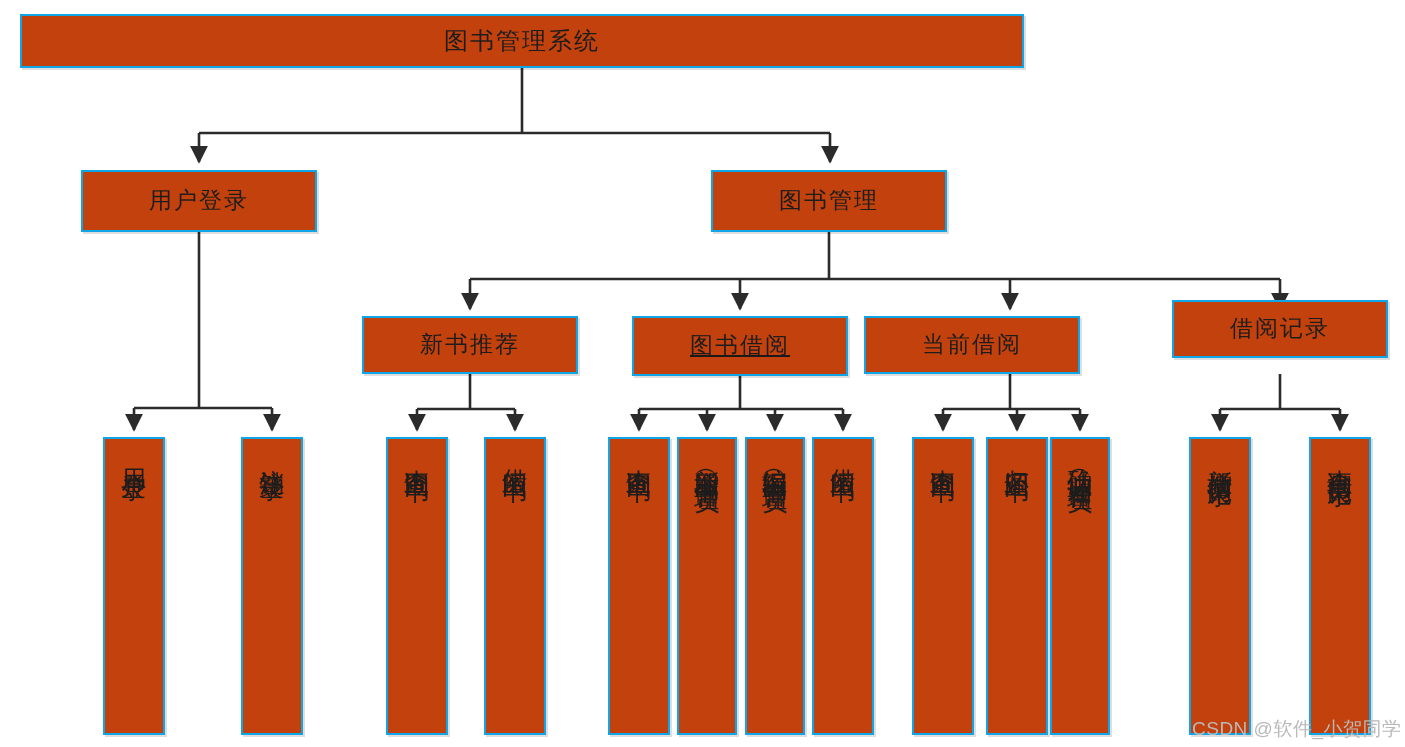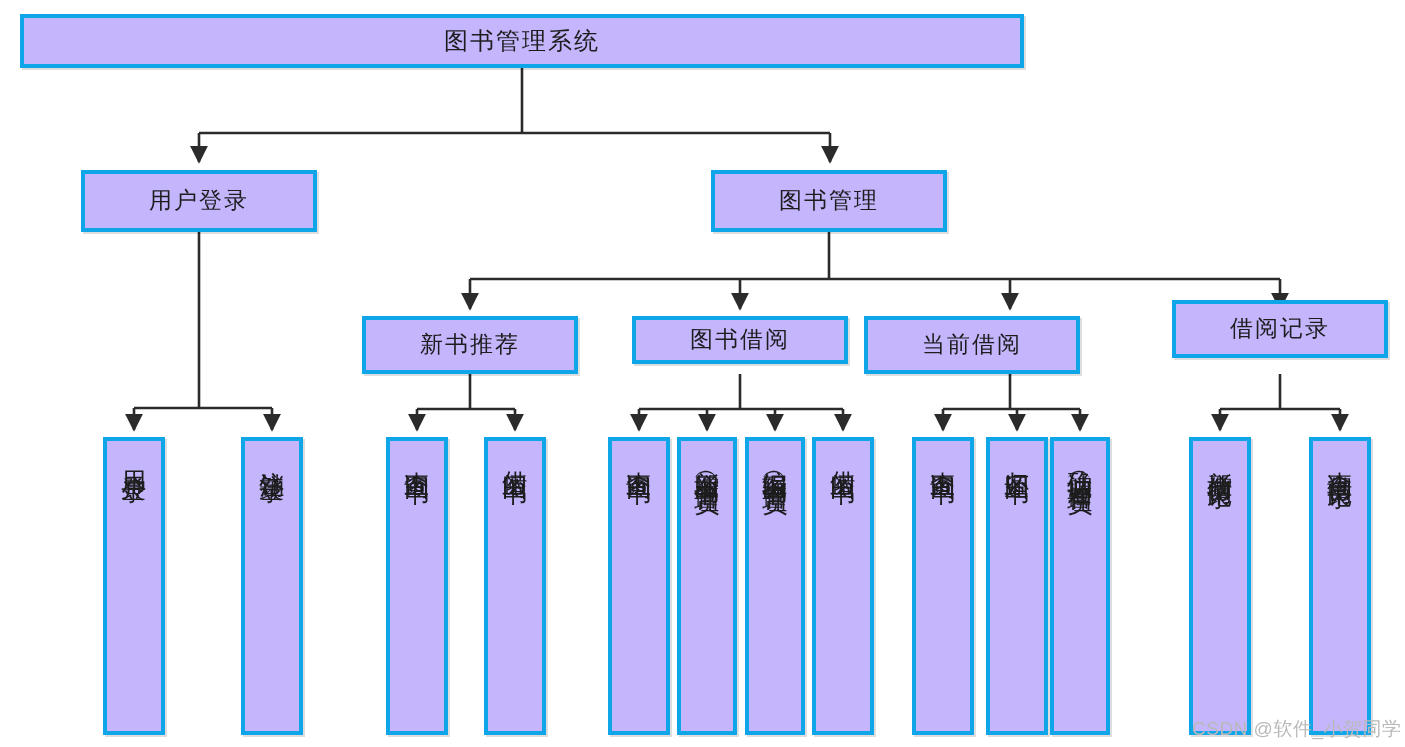--- a/index.html
+++ b/index.html
@@ -22,22 +22,22 @@
     position: absolute;
     left: 0;
     top: 0;
     width: 1405px;
     height: 747px;
     pointer-events: none;
   }
   .node {
     position: absolute;
     box-sizing: border-box;
-    background: #c4b5fd;
-    border: 4px solid #0ea5e9;
+    background: #c2410c;
+    border: 2px solid #0ea5e9;
     display: flex;
     align-items: center;
     justify-content: center;
     box-shadow: 2px 2px 0 rgba(0,0,0,0.13);
   }
   .node .label {
     display: block;
     text-align: center;
     color: #1d1d1d;
     line-height: 1.18;
@@ -134,21 +134,21 @@
   <div class="node horizontal" style="left:81px; top:170px; width:236px; height:62px;">
     <span class="label">用户登录</span>
   </div>
   <div class="node horizontal" style="left:711px; top:170px; width:236px; height:62px;">
     <span class="label">图书管理</span>
   </div>
 
   <div class="node horizontal" style="left:362px; top:316px; width:216px; height:58px;">
     <span class="label">新书推荐</span>
   </div>
-  <div class="node horizontal" style="left:632px; top:316px; width:216px; height:48px;">
+  <div class="node horizontal" style="left:632px; top:316px; width:216px; height:60px;text-decoration:underline;">
     <span class="label">图书借阅</span>
   </div>
   <div class="node horizontal" style="left:864px; top:316px; width:216px; height:58px;">
     <span class="label">当前借阅</span>
   </div>
   <div class="node horizontal" style="left:1172px; top:300px; width:216px; height:58px;">
     <span class="label">借阅记录</span>
   </div>
 
   <div class="node vertical" style="left:103px; top:437px; width:62px; height:298px;">

